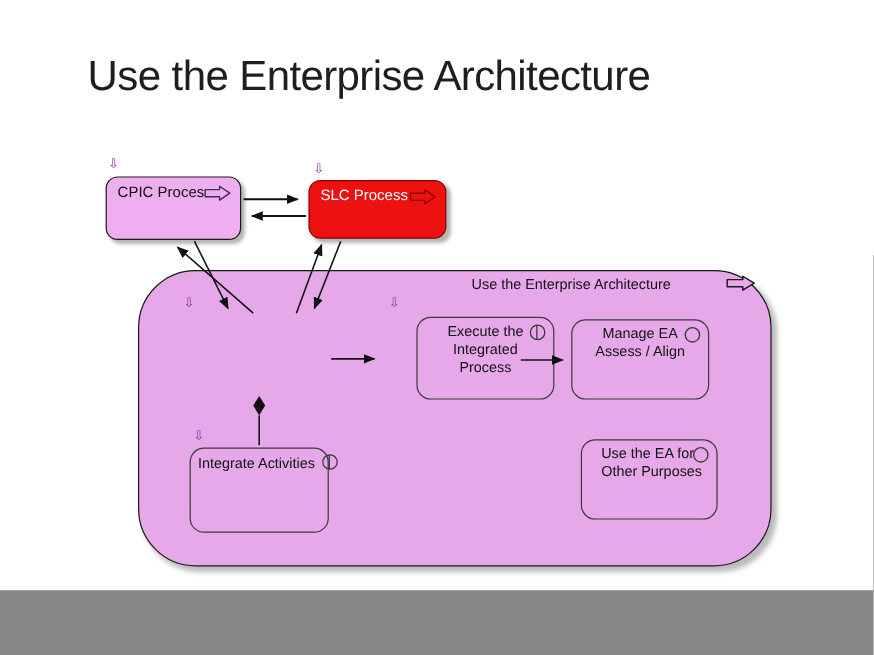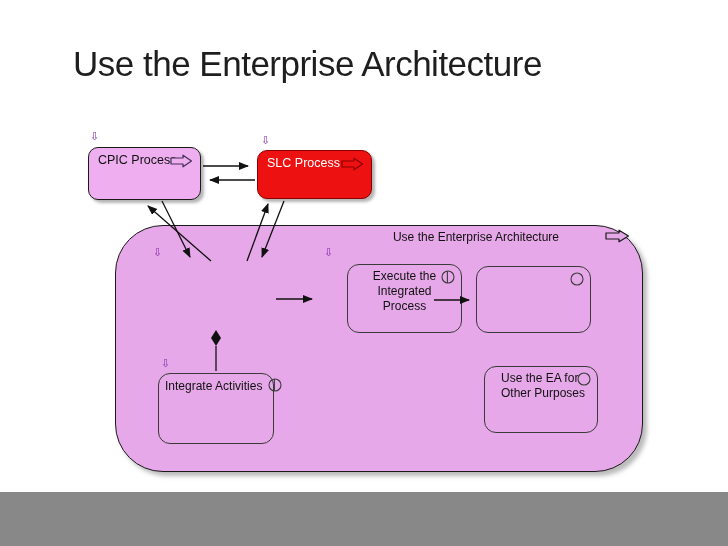--- a/index.html
+++ b/index.html
@@ -98,20 +98,22 @@
 Process</div>
       <span class="corner-icon">
         <svg width="14" height="14" viewBox="0 0 14 14">
           <circle cx="7" cy="7" r="6" fill="none" stroke="#3a3a3a" stroke-width="1.1"></circle>
           <line x1="6.4" y1="1" x2="6.4" y2="13" stroke="#3a3a3a" stroke-width="1.1"></line>
         </svg>
       </span>
     </div>
 
     <div class="inner manage-box">
+      <div class="inner-label-center">Manage EA
+Assess / Align</div>
       <span class="corner-icon">
         <svg width="14" height="14" viewBox="0 0 14 14">
           <circle cx="7" cy="7" r="6" fill="none" stroke="#3a3a3a" stroke-width="1.1"></circle>
         </svg>
       </span>
     </div>
 
     <div class="inner critical-box">
       <div class="inline-row">
         <span>Integrate Activities</span>

